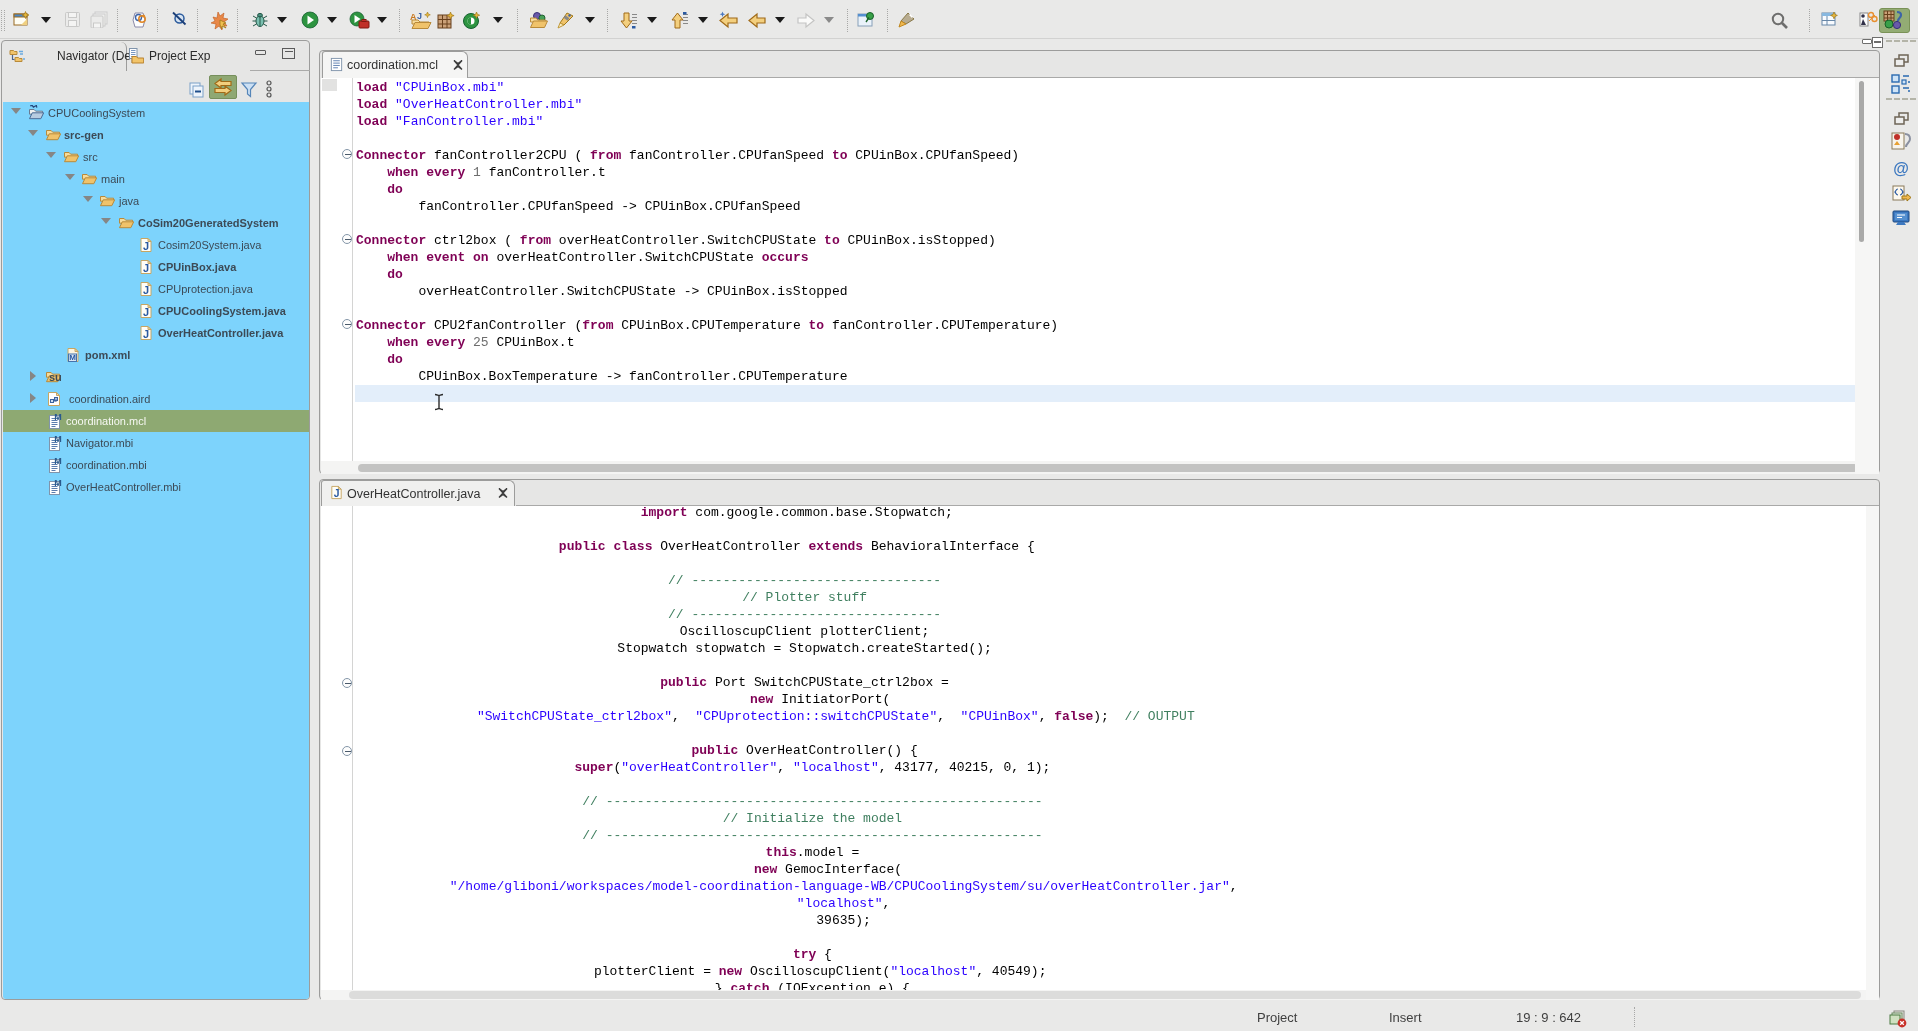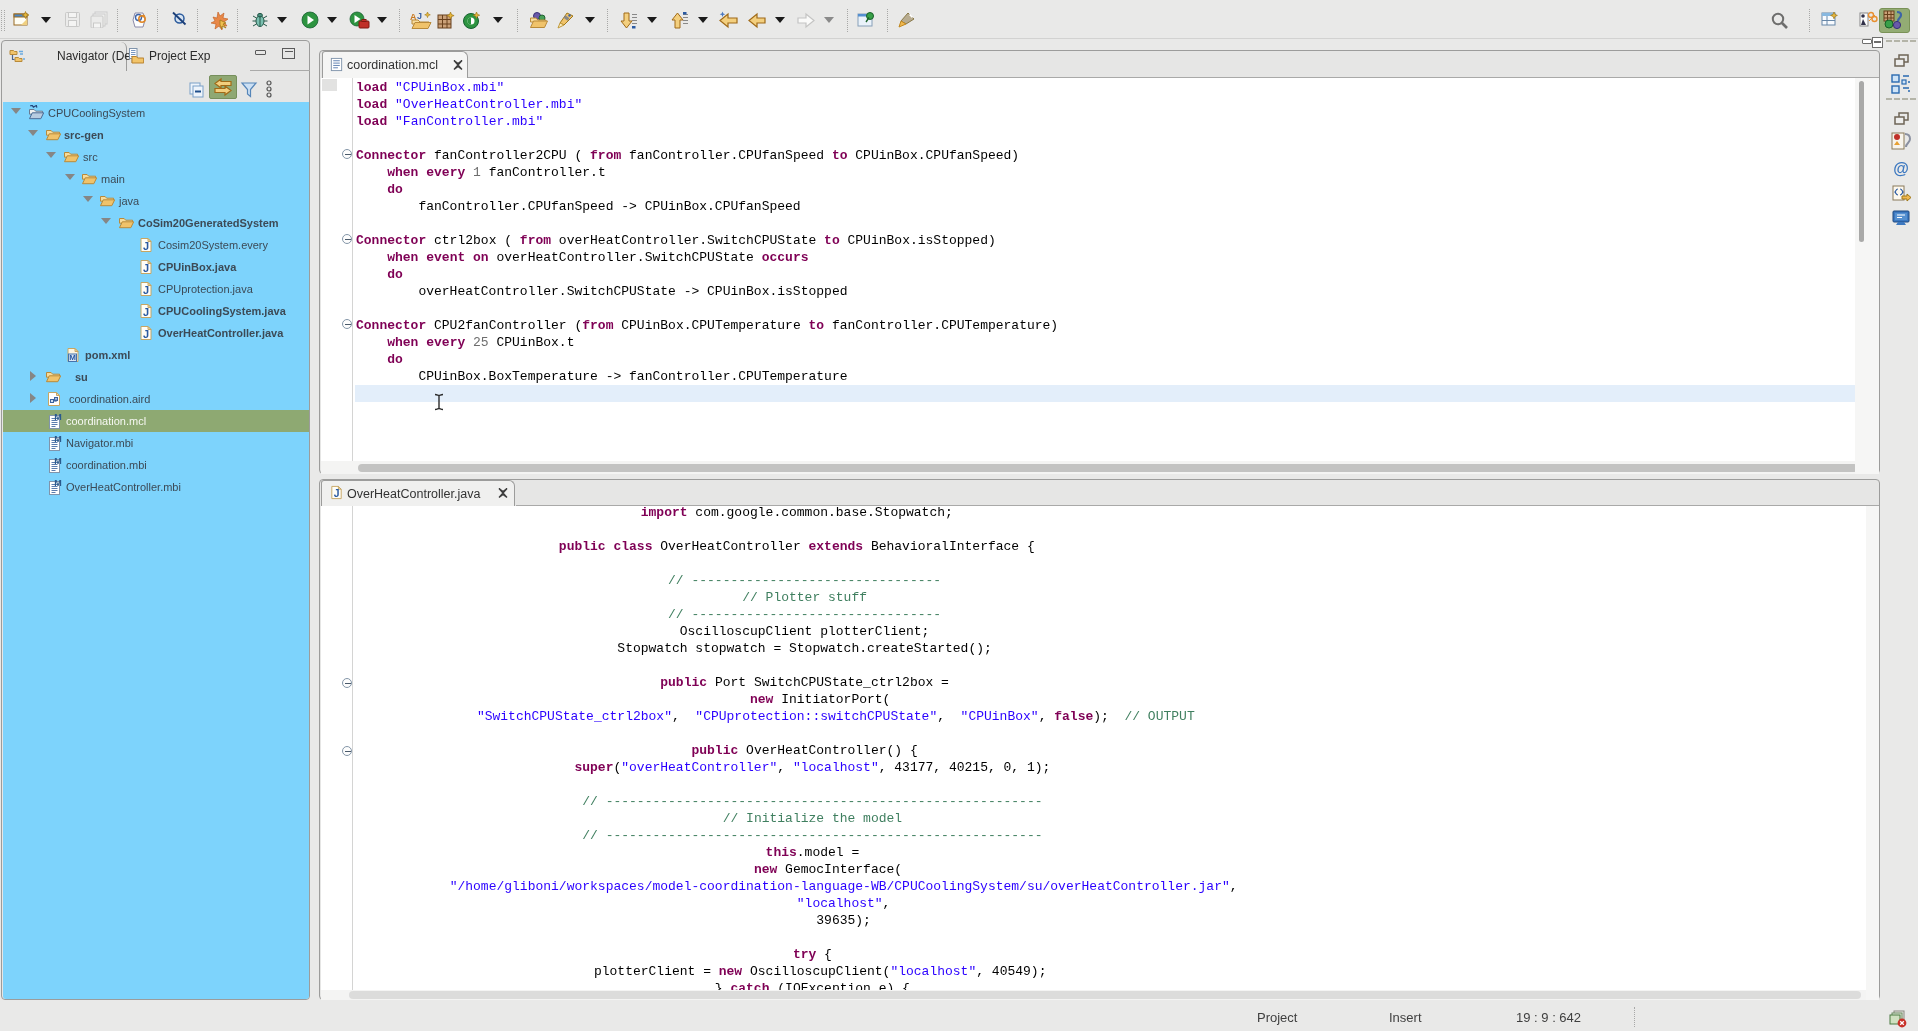--- a/index.html
+++ b/index.html
@@ -338,21 +338,21 @@
         <span class="tarr exp" style="left:98px"></span>
         <svg class="ticon" style="left:115px">
           <use href="#folder"></use>
         </svg>
         <span class="ttxt b" style="left:135px">CoSim20GeneratedSystem</span>
       </div>
     <div class="trow">
         <svg class="ticon" style="left:135px">
           <use href="#jfile"></use>
         </svg>
-        <span class="ttxt" style="left:155px">Cosim20System.every</span>
+        <span class="ttxt" style="left:155px">Cosim20System.java</span>
       </div>
     <div class="trow">
         <svg class="ticon" style="left:135px">
           <use href="#jfile"></use>
         </svg>
         <span class="ttxt b" style="left:155px">CPUinBox.java</span>
       </div>
     <div class="trow">
         <svg class="ticon" style="left:135px">
           <use href="#jfile"></use>
@@ -375,21 +375,21 @@
         <svg class="ticon" style="left:62px">
           <use href="#pom"></use>
         </svg>
         <span class="ttxt b" style="left:82px">pom.xml</span>
       </div>
     <div class="trow">
         <span class="tarr col" style="left:27px"></span>
         <svg class="ticon" style="left:42px">
           <use href="#folder"></use>
         </svg>
-        <span class="ttxt b" style="left:72px">su</span>
+        <span class="ttxt b" style="left:46px">su</span>
       </div>
     <div class="trow">
         <span class="tarr col" style="left:27px"></span>
         <svg class="ticon" style="left:43px">
           <use href="#aird"></use>
         </svg>
         <span class="ttxt" style="left:66px">coordination.aird</span>
       </div>
     <div class="trow sel">
         <svg class="ticon" style="left:44px">

